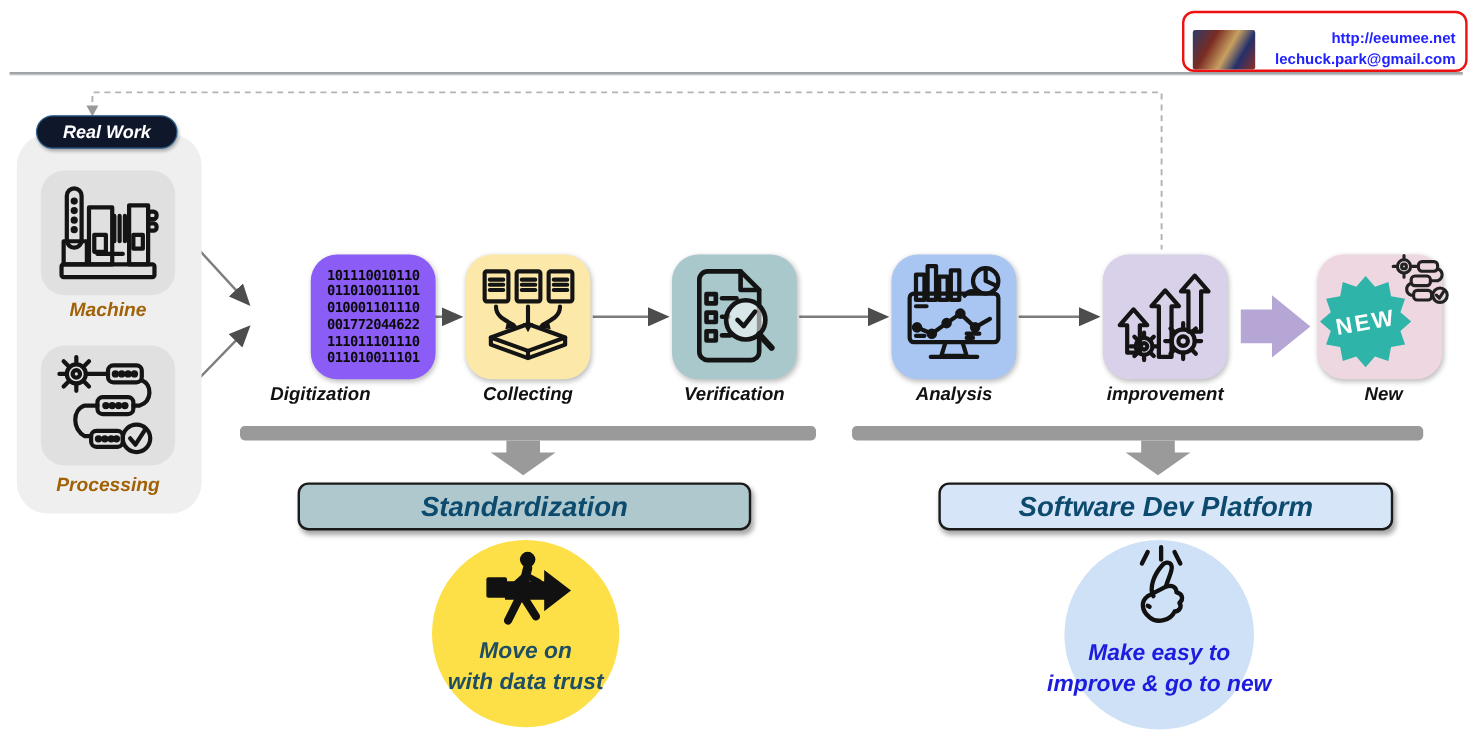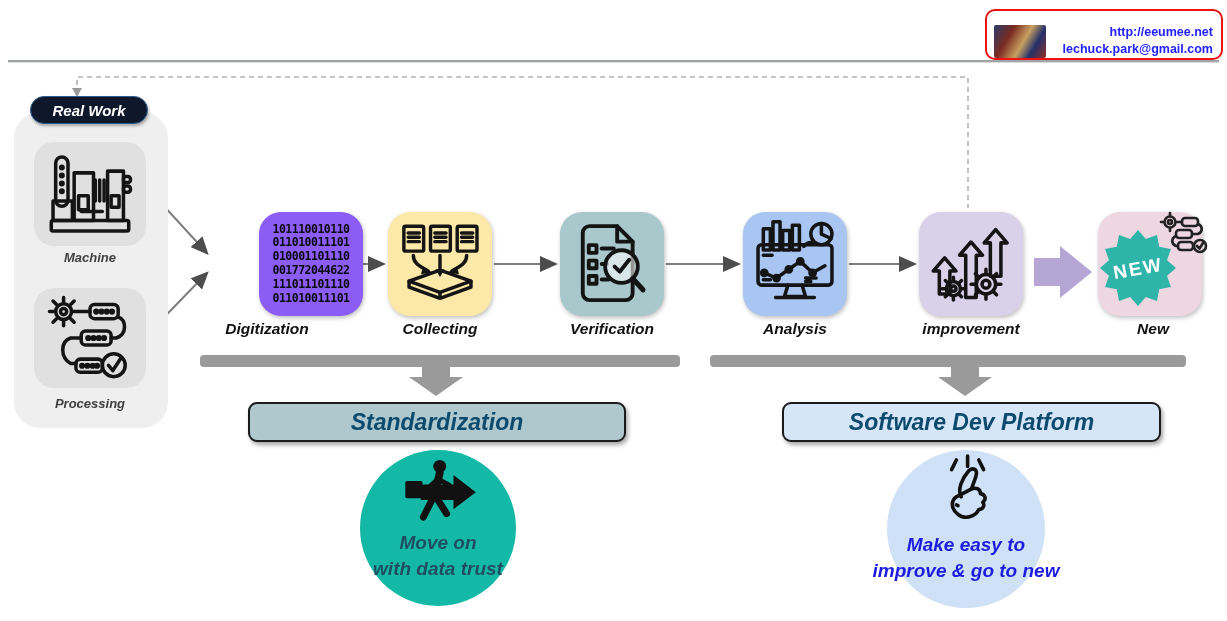--- a/index.html
+++ b/index.html
@@ -14,21 +14,21 @@
   #contact-photo{width:52px;height:33px;margin-left:7px;border-radius:2px;
                  background:linear-gradient(120deg,#2b3c6b 0%,#7a2b22 30%,#c8a060 55%,#24306b 75%,#8f2f25 100%);}
   #contact-text{flex:1;text-align:right;padding-right:8px;font-weight:bold;font-size:12.5px;line-height:1.35;
                 color:#2222ff;font-family:"Liberation Sans",sans-serif;}
   
   #rw-container{left:14px;top:112px;width:154px;height:316px;background:#efefef;border-radius:26px;}
   #rw-badge{left:30px;top:96px;width:116px;height:26px;background:#0f172a;border:1.5px solid #2c5d8f;border-radius:14px;
             color:#fff;font-weight:bold;font-style:italic;font-size:15px;display:flex;align-items:center;justify-content:center;
             box-shadow:1px 2px 3px rgba(0,0,0,.3);}
   .rw-tile{width:112px;height:104px;background:#e0e0e0;border-radius:20px;display:flex;align-items:center;justify-content:center;}
-  .tile-label{font-weight:bold;font-style:italic;font-size:13px;color:#404040;text-align:center;}
+  .tile-label{font-weight:bold;font-style:italic;font-size:16px;color:#a16207;text-align:center;}
   
   .flow-tile{top:212px;width:104px;height:104px;border-radius:22px;display:flex;align-items:center;justify-content:center;
              box-shadow:1px 2px 4px rgba(0,0,0,.25);}
   .flow-label{top:320px;width:150px;text-align:center;font-weight:bold;font-style:italic;font-size:15.5px;color:#111;}
   .binary{font-family:"DejaVu Sans Mono",monospace;font-weight:bold;font-size:11.5px;line-height:1.2;
           letter-spacing:-.5px;color:#0a0a0a;text-align:center;}
   
   .section-box{top:402px;height:36px;border:2px solid #1a1a1a;border-radius:9px;display:flex;align-items:center;justify-content:center;
                font-weight:bold;font-style:italic;font-size:23px;color:#0c4a6e;box-shadow:2px 3px 4px rgba(0,0,0,.35);}
   .big-circle{top:450px;border-radius:50%;display:flex;flex-direction:column;align-items:center;}
@@ -247,21 +247,21 @@
   </div>
   <div class="abs flow-label" style="left:1078px">New</div>
 
   <div class="abs section-box" style="left: 248px; width: 374px; background-color: rgb(174, 200, 205);">
     <span>Standardization</span>
   </div>
   <div class="abs section-box" style="left: 782px; width: 375px; background-color: rgb(214, 230, 248);">
     <span>Software Dev Platform</span>
   </div>
 
-  <div class="abs big-circle" style="left: 360px; width: 156px; height: 156px; background-color: #14b8a6;">
+  <div class="abs big-circle" style="left: 360px; width: 156px; height: 156px; background-color: #fde047;">
     <svg width="86" height="74" viewBox="0 0 100 80" style="margin-top:6px">
       <rect x="12" y="26" width="20" height="20" rx="2" fill="#111"></rect>
       <polygon points="30,30 68,30 68,19 94,39 68,59 68,48 30,48" fill="#111"></polygon>
       <circle cx="52" cy="9" r="7.5" fill="#111"></circle>
       <g stroke="#111" fill="none" stroke-linecap="round">
         <path d="M52,17 L46,42" stroke-width="9"></path>
         <path d="M46,42 L33,68" stroke-width="8"></path>
         <path d="M46,42 L60,64" stroke-width="8"></path>
         <path d="M50,24 L39,34" stroke-width="6"></path>
         <path d="M50,24 L63,31" stroke-width="6"></path>

